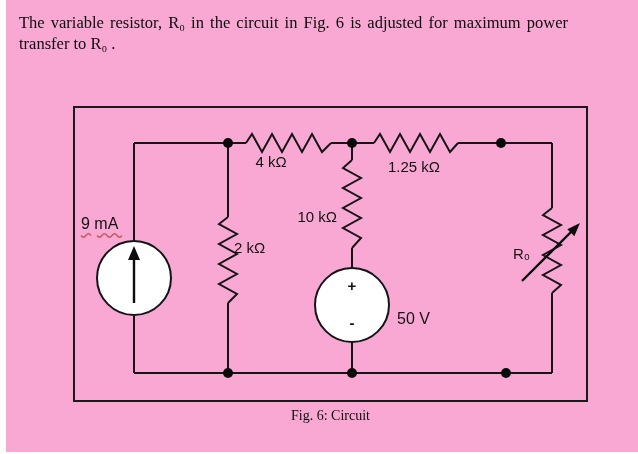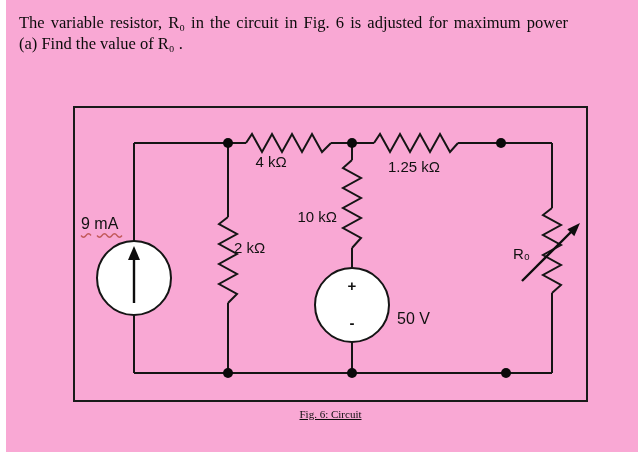--- a/index.html
+++ b/index.html
@@ -18,30 +18,30 @@
   .arrow{stroke:#0d0d0d;stroke-width:2.4;fill:none;}
   .head{fill:#0d0d0d;stroke:none;}
   .lbl{font-family:"Liberation Sans","DejaVu Sans",sans-serif;font-size:15px;fill:#111;}
   .lbl.big{font-size:16px;}
   .mid{text-anchor:middle;}
   .end{text-anchor:end;}
   .sign{font-family:"Liberation Sans","DejaVu Sans",sans-serif;font-size:15px;fill:#111;
         text-anchor:middle;font-weight:bold;}
   .squiggle{fill:none;stroke:#c25a5a;stroke-width:1.3;}
   .caption{position:absolute;left:68px;top:408px;width:513px;text-align:center;
-           color:#0c0c0c;font-size:11px;text-decoration:underline;}
+           color:#0c0c0c;font-size:14px;}
 </style>
 </head>
 <body>
 
 <div class="page">
 
   <div class="problem">
     <div class="line justified">The variable resistor, R₀  in the circuit in Fig. 6 is adjusted for maximum power</div>
-    <div class="line">(a) Find the value of R₀ .</div>
+    <div class="line">transfer to R₀ .</div>
   </div>
 
   <svg class="figure-svg" width="638" height="454" viewBox="0 0 638 454">
 
     <rect class="frame" x="68" y="107" width="513" height="294"></rect>
 
     <path class="wire" d="M128,143 H240 M325,143 H368 M452,143 H546
              M546,143 V208 M546,293 V373
              M128,373 H546
              M128,143 V241 M128,315 V373

